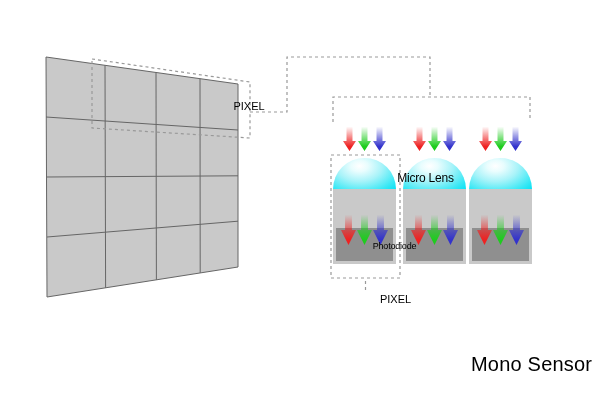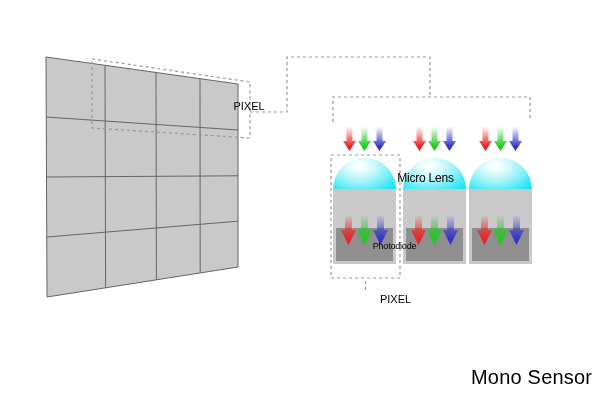--- a/index.html
+++ b/index.html
@@ -9,21 +9,21 @@
   }
   .stage svg{position:absolute;left:0;top:0;}
   
   .grid-fill{fill:var(--grid-fill,#c9c9c9);stroke:var(--grid-line,#666666);stroke-width:1;}
   .grid-line{stroke:var(--grid-line,#666666);stroke-width:1;fill:none;}
   .dashed{stroke:var(--dashed-line,#999999);stroke-width:1.2;fill:none;stroke-dasharray:3 3;}
   
   .lbl{position:absolute;white-space:nowrap;padding-left:30px;}
   .pixel-lbl-grid{left:200px;top:100px;width:38px;font-size:11px;text-align:center;}
   .pixel-lbl-detail{left:331px;top:293px;width:69px;font-size:11px;text-align:center;}
-  .title-lbl{left:441px;top:353px;font-size:20px;letter-spacing:.2px;margin-top:13px;}
+  .title-lbl{left:441px;top:353px;font-size:20px;letter-spacing:.2px;}
   .microlens-lbl{left:0;top:45px;width:100%;font-size:12px;text-align:center;letter-spacing:-.2px;z-index:6;margin-left:31px;}
   .photodiode-lbl{left:0;top:115px;width:100%;font-size:9px;text-align:center;letter-spacing:-.2px;z-index:6;}
   
   .pixel-unit{position:absolute;top:126px;width:63px;height:140px;}
   .unit1{left:333px;} .unit2{left:403px;} .unit3{left:469px;}
   .substrate{position:absolute;left:0;top:63px;width:63px;height:75px;background:var(--substrate,#c9c9c9);z-index:1;}
   .pd-block{position:absolute;left:3px;top:102px;width:57px;height:33px;background:var(--photodiode-block,#8f8f8f);z-index:2;}
   .dome{
     position:absolute;left:0;top:32px;width:63px;height:31px;z-index:4;
     border-radius:50% 50% 0 0 / 100% 100% 0 0;

